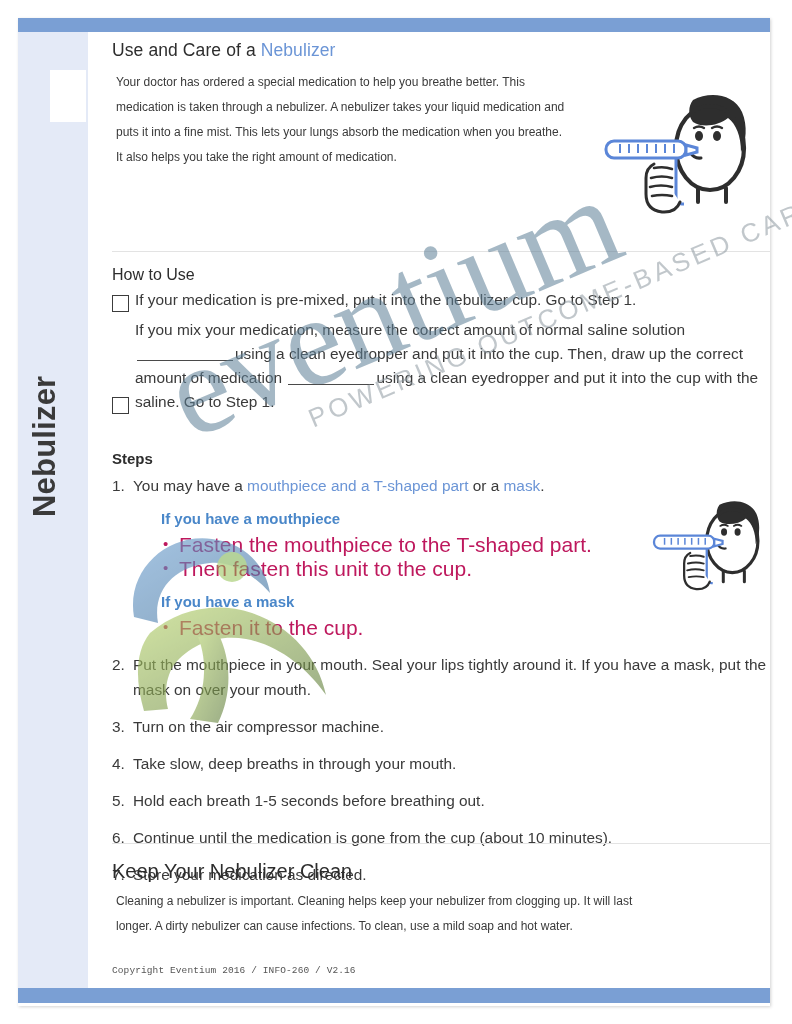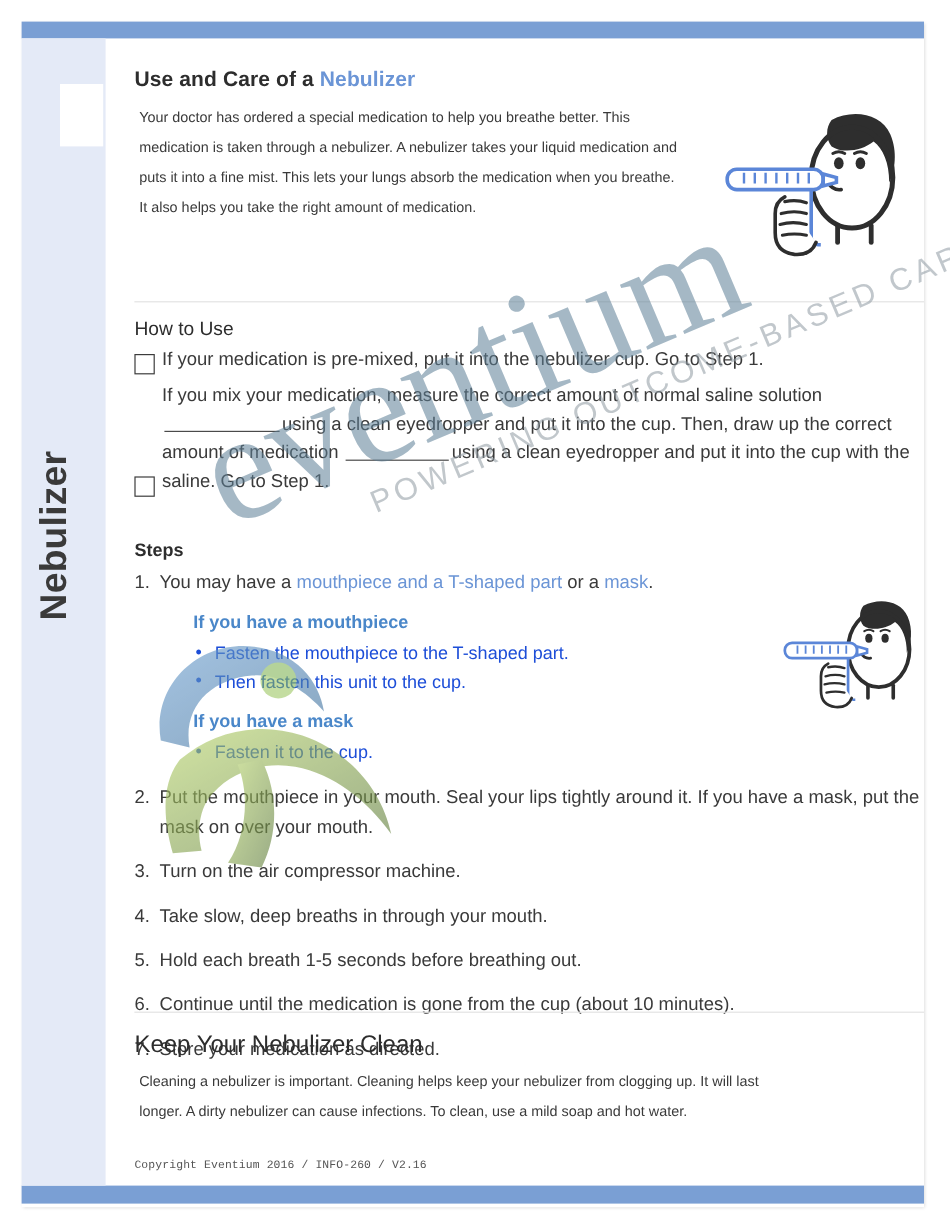--- a/index.html
+++ b/index.html
@@ -71,23 +71,23 @@
     width: 658px; height: 956px;
   }
 
   .divider {
     border: 0; border-top: 1px solid #e3e3e3;
     margin: 0;
   }
 
   h1.doc-title {
     font-size: 17.5px;
-    font-weight: bold;
+    font-weight: normal;
     color: #2d2d2d;
-    margin: 24px 0 9px 0;
+    margin: 8px 0 9px 0;
     letter-spacing: 0.1px;
   }
   h1.doc-title .accent { color: #6b95d6; }
 
   .body-text {
     font-size: 12px;
     line-height: 25px;
     color: #3a3a3a;
     margin: 4px;
   }
@@ -161,23 +161,23 @@
     color: #4a87c9;
     margin-bottom: 2px;
   }
   ul.bullets {
     list-style: none;
     margin: 0 0 4px 0; padding: 0;
   }
   ul.bullets li {
     position: relative;
     padding-left: 18px;
-    font-size: 15px;
+    font-size: 21px;
     line-height: 24px;
-    color: #1d4ed8;
+    color: #be185d;
   }
   ul.bullets li::before {
     content: "\2022";
     position: absolute;
     left: 2px; top: -1px;
     font-size: 15px;
   }
 
   
   .footer-note {

